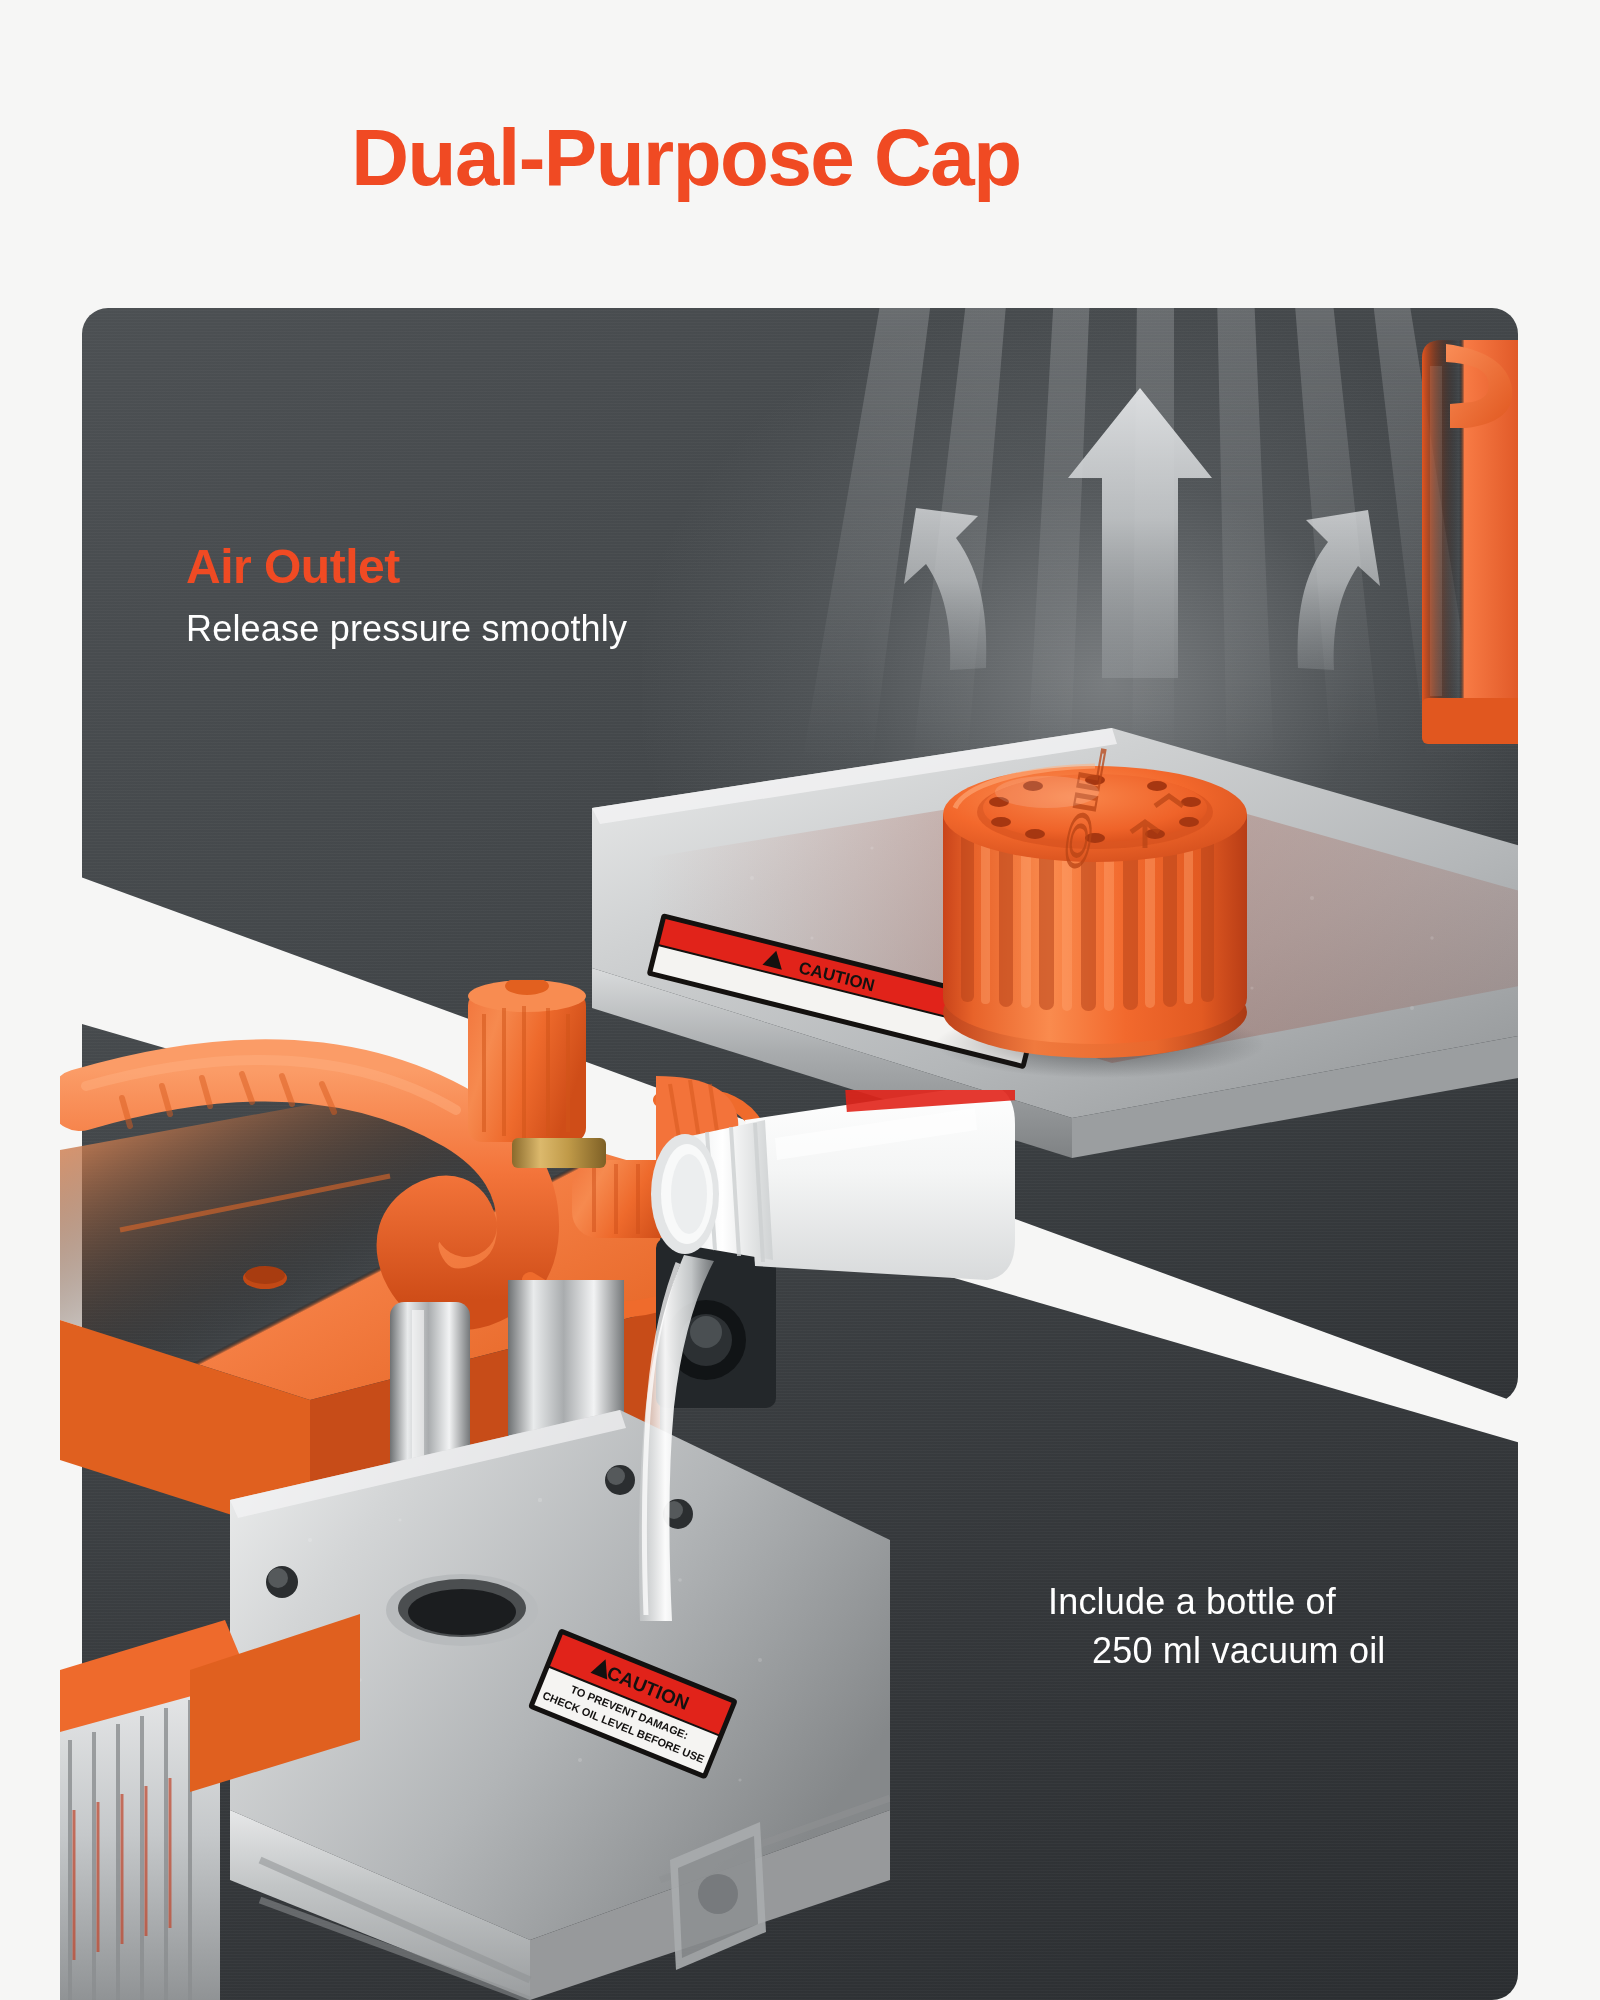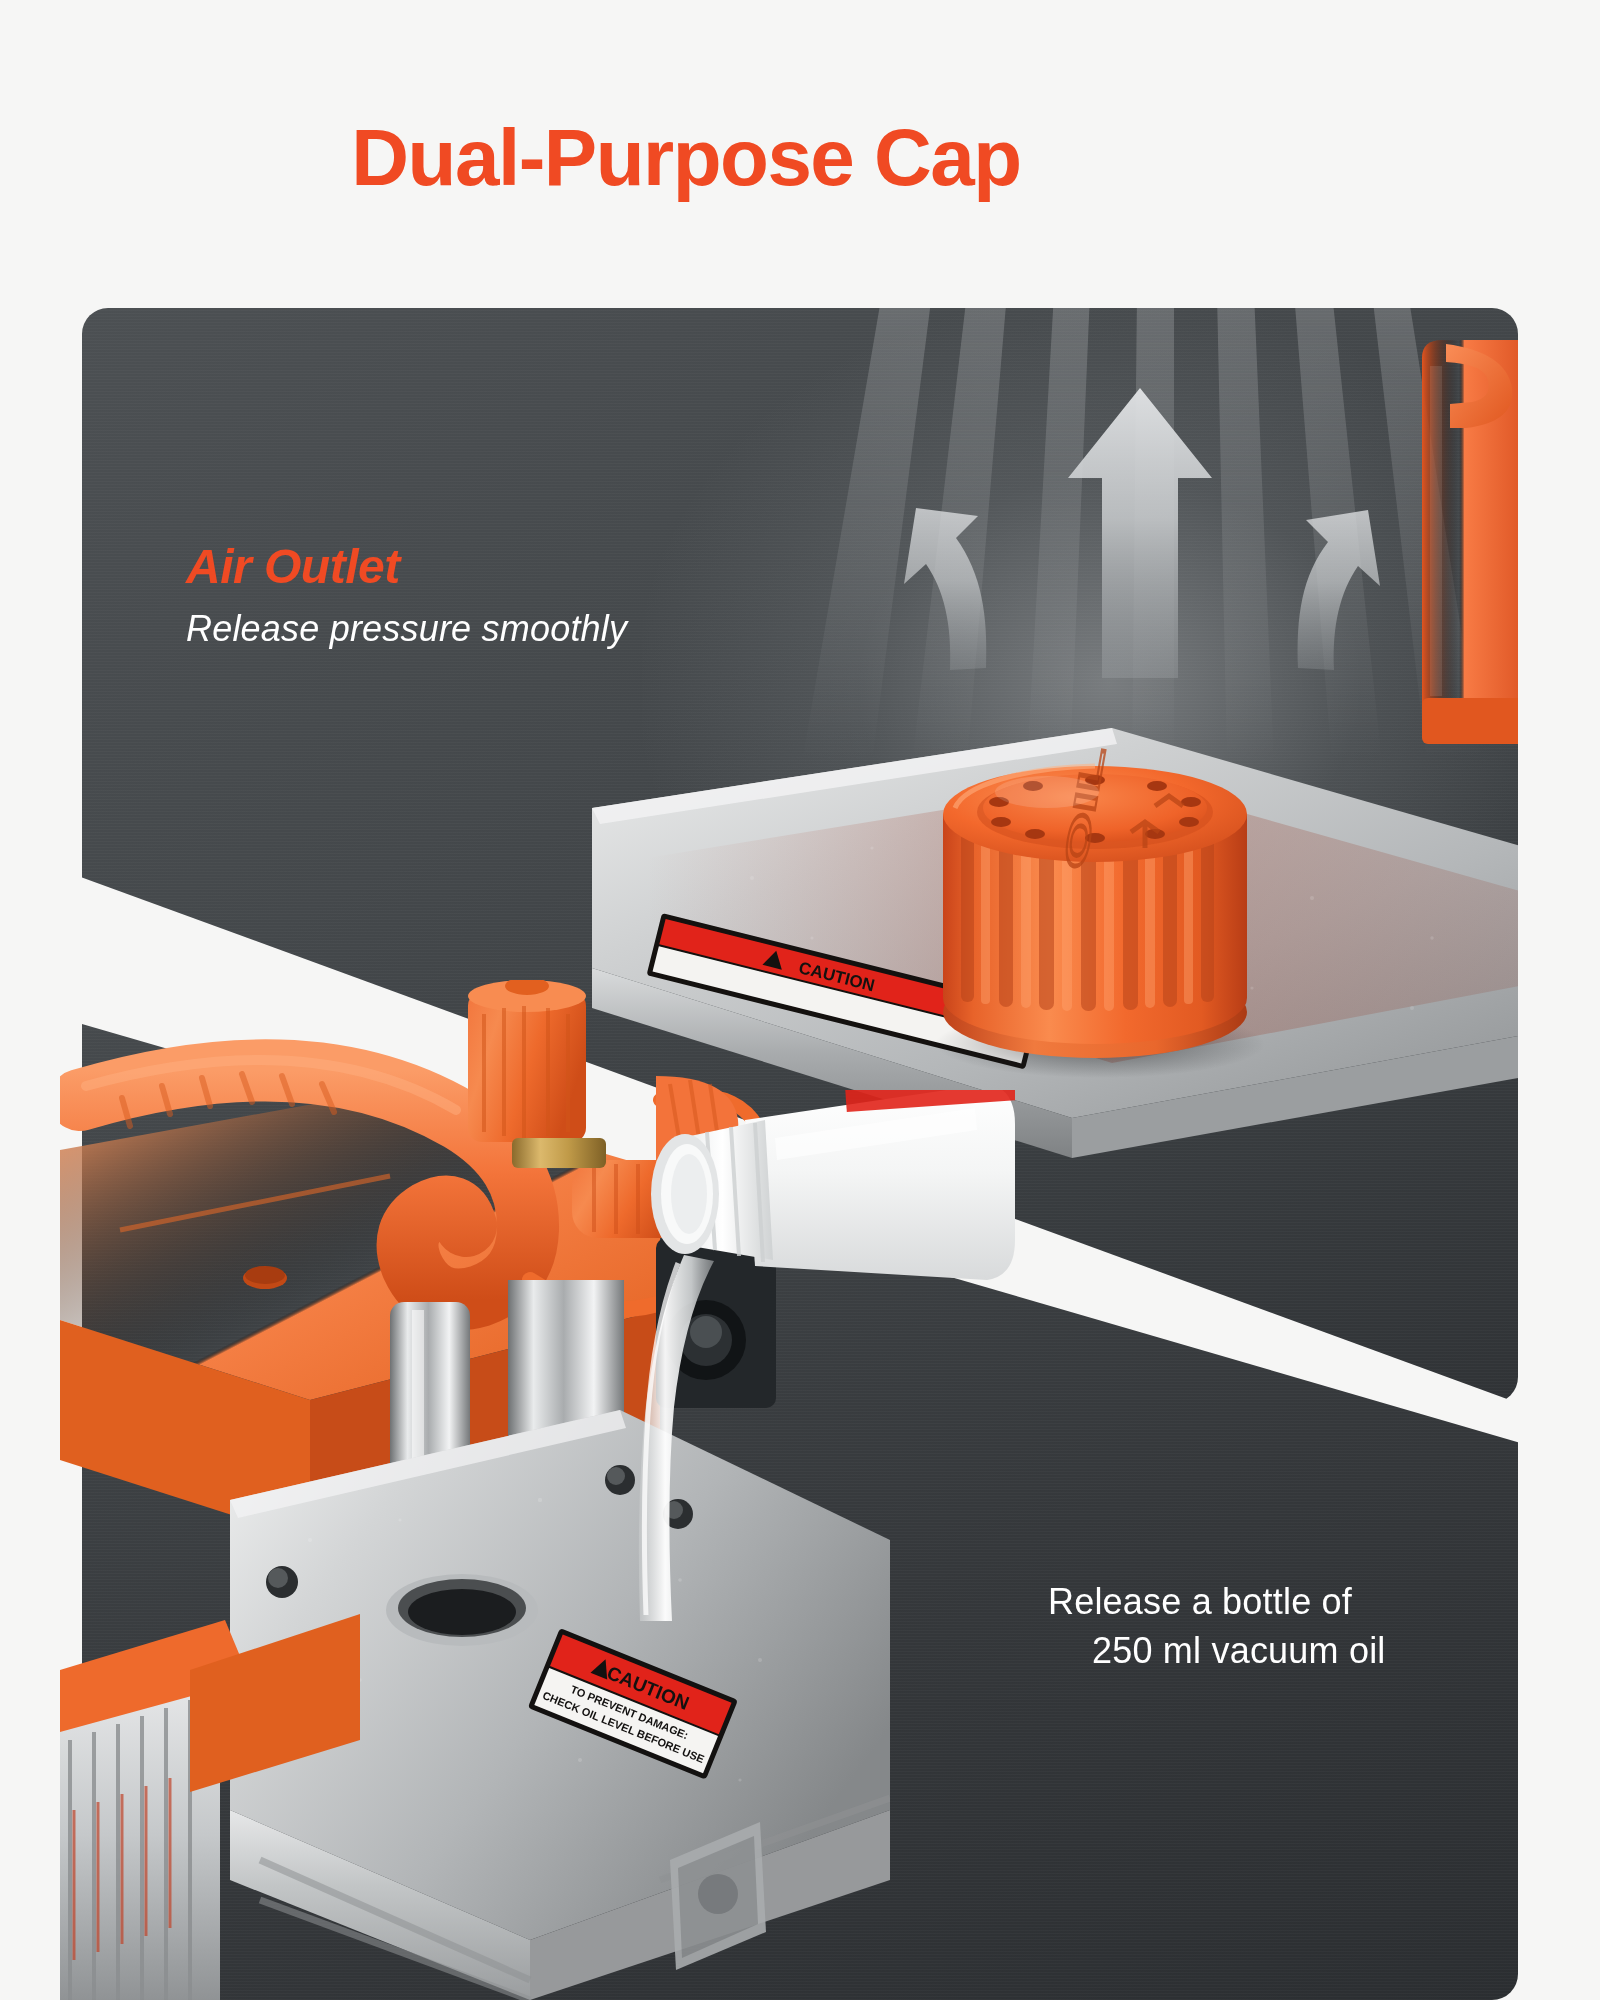--- a/index.html
+++ b/index.html
@@ -47,21 +47,21 @@
   }
   .rays { position:absolute; left:690px; top:300px; width:820px; height:470px; pointer-events:none; opacity:.45;}
 
   
   .arrows { position:absolute; left:880px; top:380px; width:520px; height:300px; pointer-events:none; }
 
   
   .tb-heading { font-size:48px; font-weight:bold; color:#f04a23; letter-spacing:-0.5px; line-height:1.05; }
   .tb-sub { font-size:36px; color:#ffffff; font-weight:400; line-height:1.30; margin-top:14px; letter-spacing:.2px; }
 
-  #text-air { position:absolute; left:186px; top:542px; width:620px;font-style:italic; }
+  #text-air { position:absolute; left:186px; top:542px; width:620px; }
   #text-oil { position:absolute; left:1048px; top:1565px; width:520px; }
 
   
   #cap-wrap { position:absolute; left:895px; top:672px; width:400px; height:420px; }
 
   
   #silver-top {
     position:absolute; left:560px; top:560px; width:980px; height:600px;
     pointer-events:none;
   }
@@ -544,17 +544,17 @@
     <path d="M66 0 Q40 60 28 150 Q18 240 22 366 L54 366 Q48 240 56 152 Q66 62 96 6 Z" fill="url(#oilS)"></path>
     <path d="M60 8 Q36 70 30 160 Q24 250 28 360" stroke="#ffffff" stroke-width="5" fill="none" opacity=".75"></path>
   </svg>
 
   <div id="text-air">
     <div class="tb-heading">Air Outlet</div>
     <div class="tb-sub">Release pressure smoothly</div>
   </div>
 
   <div id="text-oil">
-    <div class="tb-sub">Release a bottle of</div>
+    <div class="tb-sub">Include a bottle of</div>
     <div class="tb-sub" style="margin-top:2px;margin-left:44px;">250 ml vacuum oil</div>
   </div>
 
 </div>
 
 </body></html>

